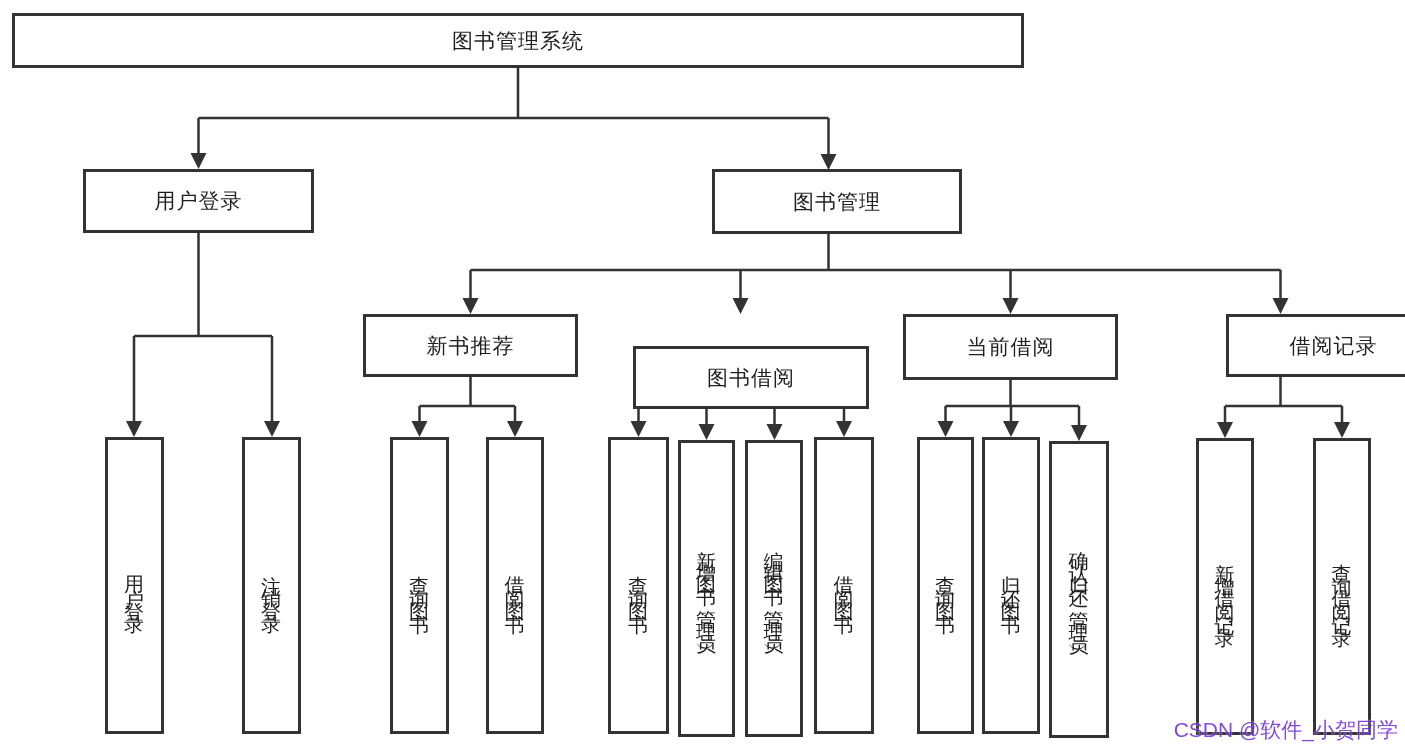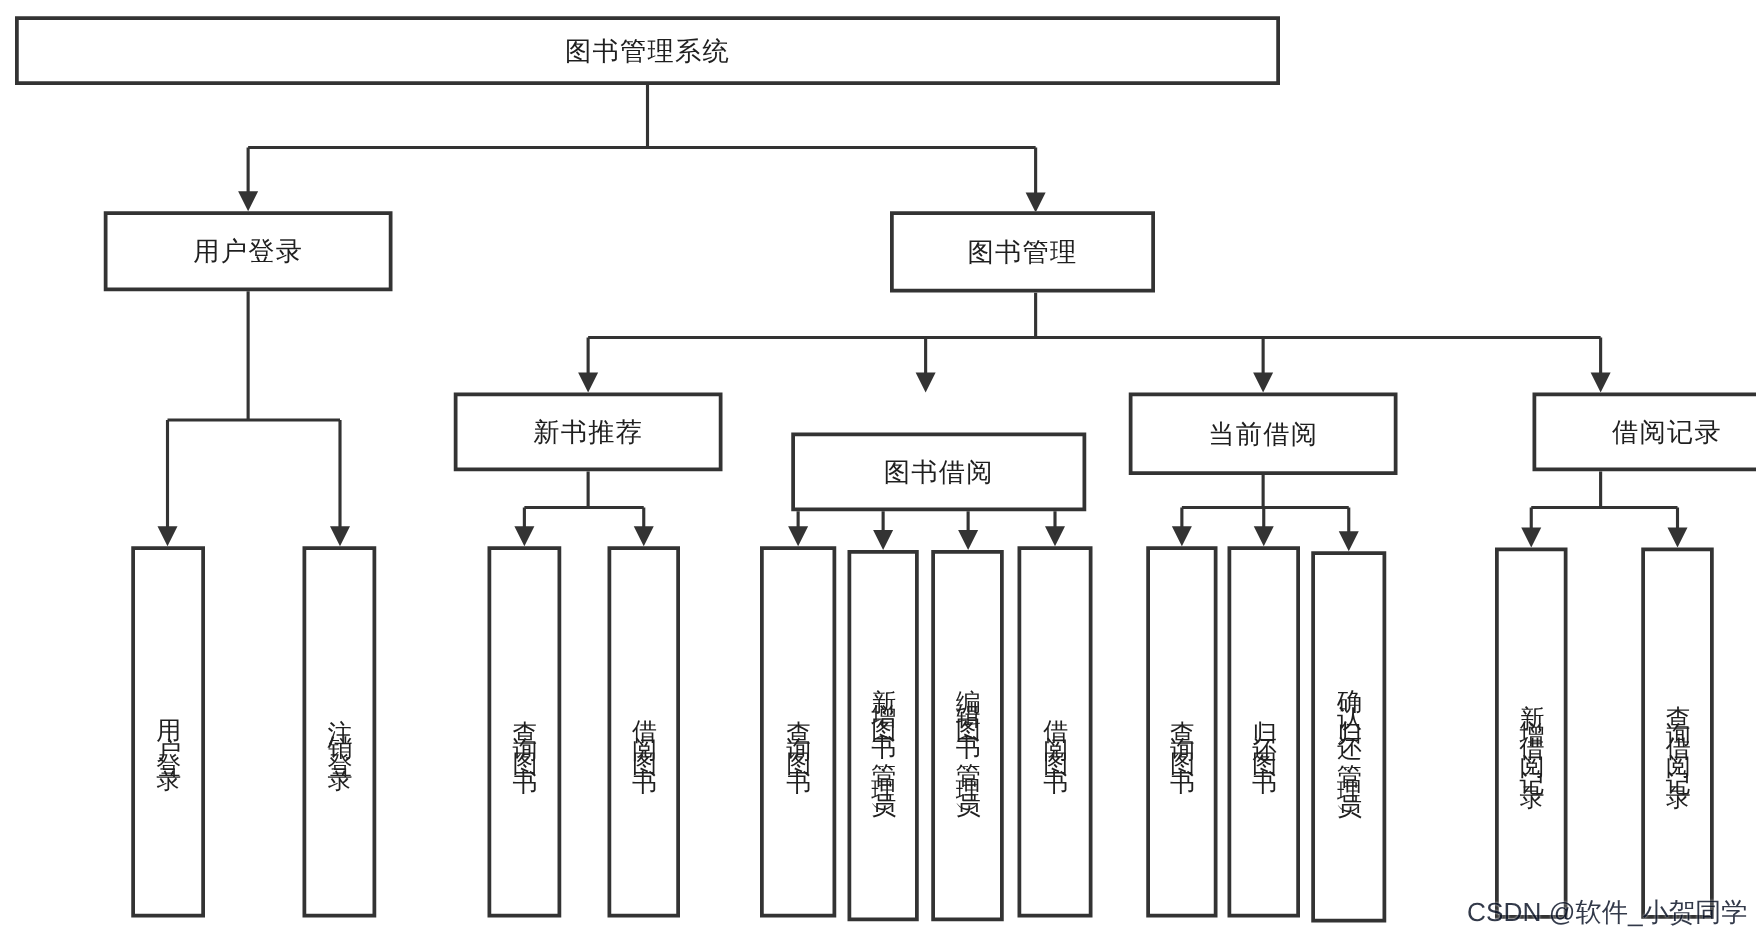--- a/index.html
+++ b/index.html
@@ -48,21 +48,21 @@
     white-space: nowrap;
   }
   .vbox span.vt-long {
     letter-spacing: 12px;
   }
   #watermark {
     position: absolute;
     right: 7px;
     bottom: 3px;
     font-size: 21px;
-    color: #0f172a;
+    color: #6d28d9;
     opacity: 0.85;
     text-shadow: 0 0 2px #ffffff;
     white-space: nowrap;
     z-index: 10;
   }
   svg path {
     stroke: #333333;
     stroke-width: 2.5;
     fill: none;
   }
@@ -119,21 +119,21 @@
     </g>
   </svg>
 
   <div class="box hbox" style="left:12px; top:13px; width:1012px; height:55px;">
     <span>图书管理系统</span>
   </div>
 
   <div class="box hbox" style="left:83px; top:169px; width:231px; height:64px;">
     <span>用户登录</span>
   </div>
-  <div class="box hbox" style="left:712px; top:169px; width:212px; height:65px;">
+  <div class="box hbox" style="left:712px; top:169px; width:250px; height:65px;">
     <span>图书管理</span>
   </div>
 
   <div class="box hbox" style="left:363px; top:314px; width:215px; height:63px;justify-content:center;">
     <span>新书推荐</span>
   </div>
   <div class="box hbox" style="left:633px; top:314px; width:236px; height:63px;margin-top:32px;">
     <span>图书借阅</span>
   </div>
   <div class="box hbox" style="left:903px; top:314px; width:215px; height:66px;">

